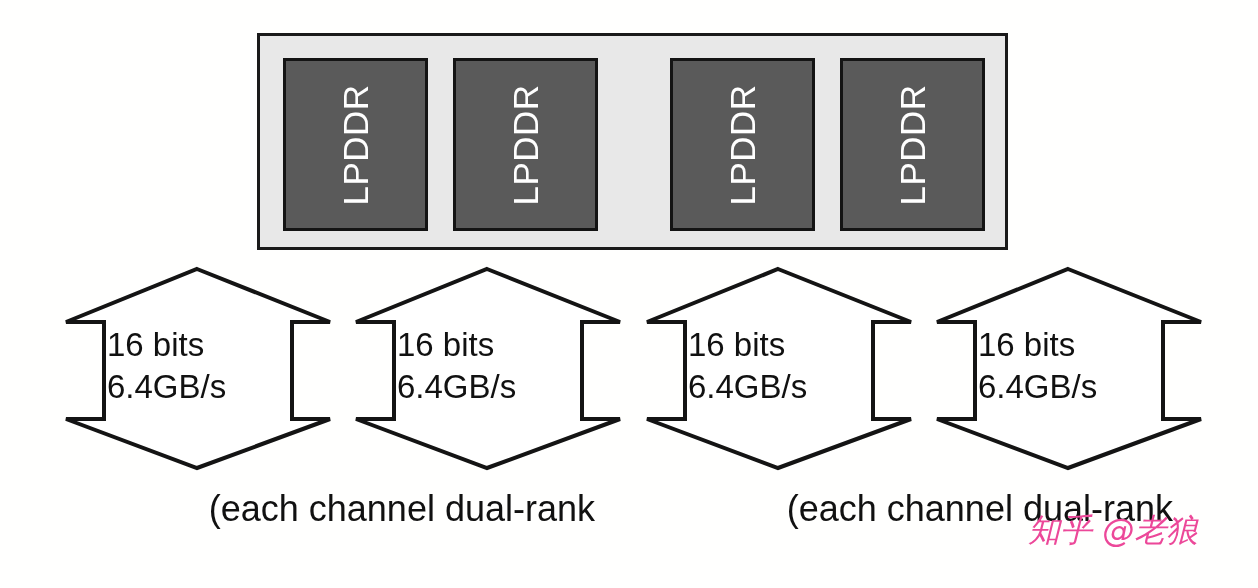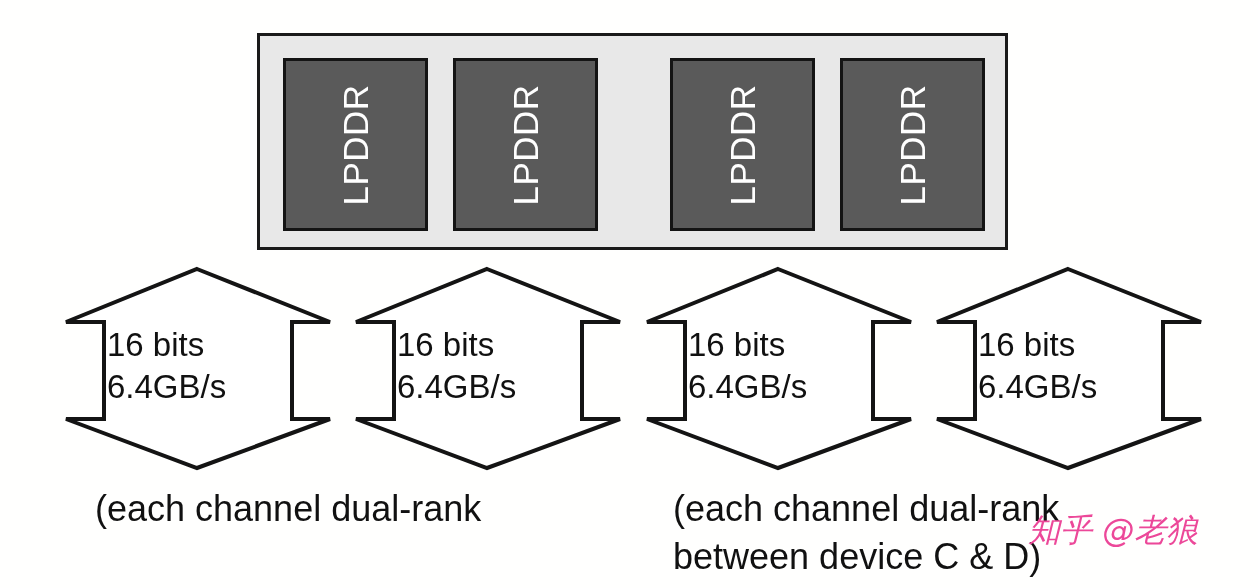--- a/index.html
+++ b/index.html
@@ -66,21 +66,21 @@
     color: #111111;
     font-size: 33px;
     line-height: 42px;
     font-family: "Liberation Sans", sans-serif;
     white-space: nowrap;
   }
 
   
   .caption {
     position: absolute;
-    text-align: left;
+    text-align: right;
     color: #111111;
     font-size: 36px;
     line-height: 48px;
     font-family: "Liberation Sans", sans-serif;
     white-space: nowrap;
   }
 
   
   .watermark {
     position: absolute;
@@ -143,18 +143,17 @@
   <div class="arrow-label" style="left:978px; top:324px; width:180px;">
     <div>16 bits</div>
     <div>6.4GB/s</div>
   </div>
 
   <div class="caption" style="left:95px; top:485px; width:500px;">
     <div>(each channel dual-rank</div>
   </div>
   <div class="caption" style="left:673px; top:485px; width:500px;">
     <div>(each channel dual-rank</div>
-    <div>between device C &amp; D)</div>
   </div>
 
   <div class="watermark">知乎 @老狼</div>
 
 </div>
 
 </body></html>

